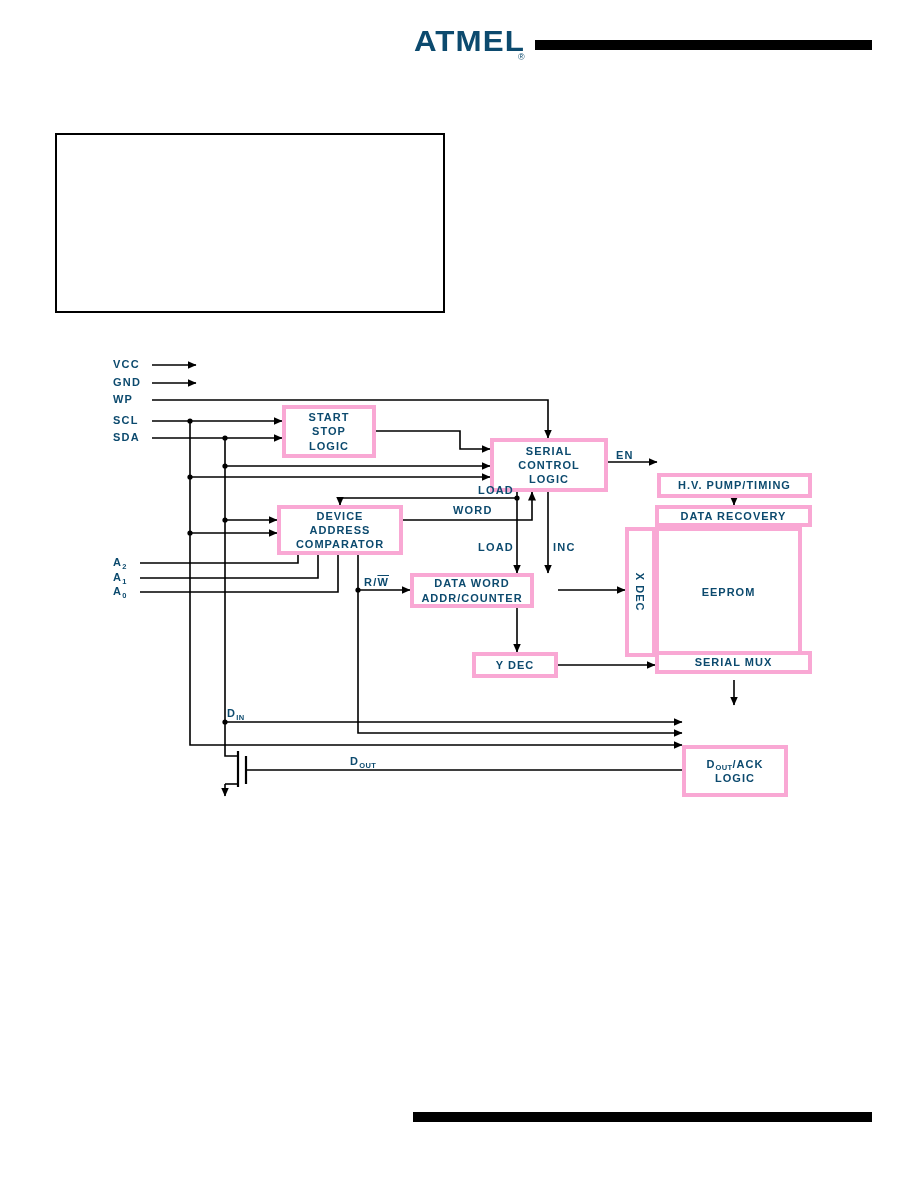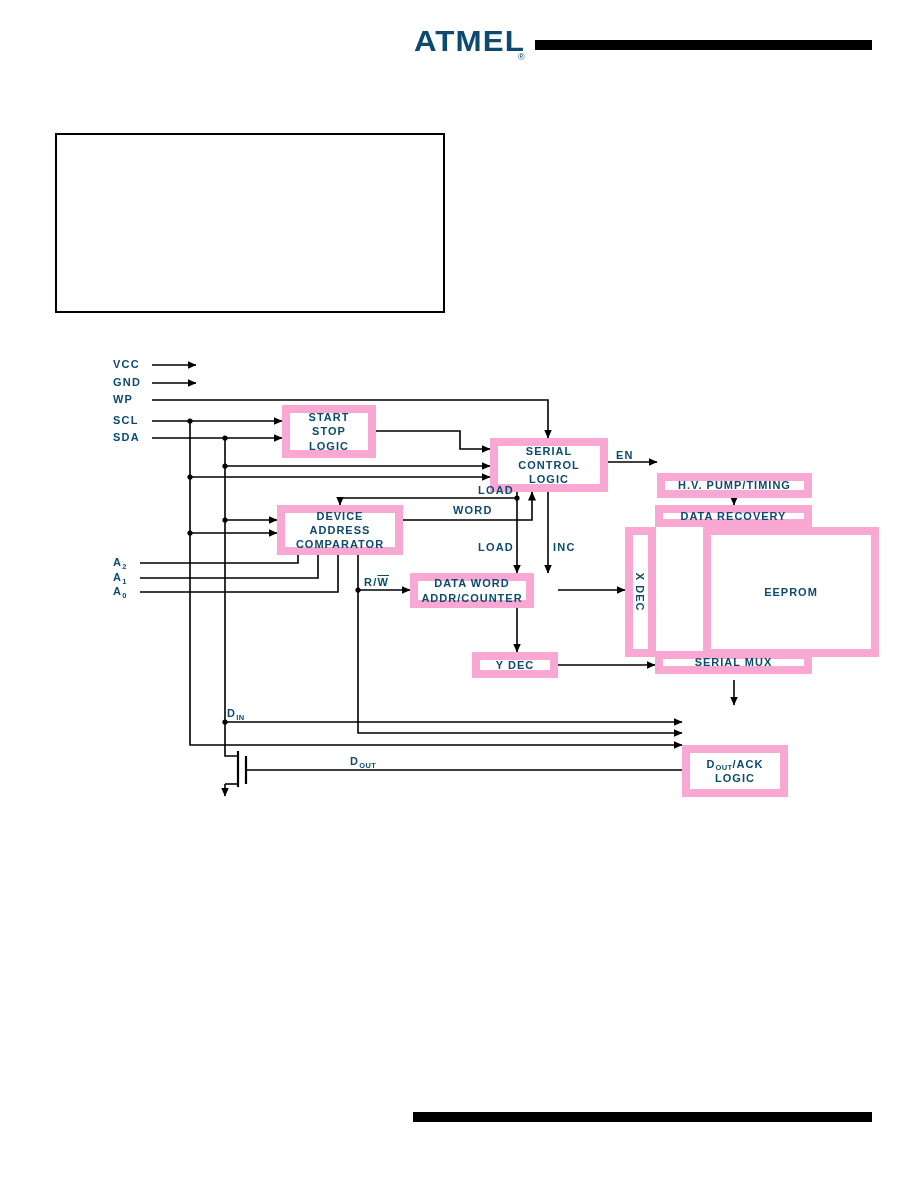--- a/index.html
+++ b/index.html
@@ -1,19 +1,19 @@
 <!DOCTYPE html>
 <html><head>
 <meta charset="utf-8">
 <style>
   html,body{margin:0;padding:0;background:#fff;}
   #page{position:relative;width:918px;height:1188px;background:#fff;overflow:hidden;
         font-family:"Liberation Sans",sans-serif;color:#0c4a6e;}
   .bar{position:absolute;background:#000;}
-  .box{position:absolute;border:8px solid #f9a8d4;background:#fff;box-sizing:border-box;
+  .box{position:absolute;border:4px solid #f9a8d4;background:#fff;box-sizing:border-box;
        display:flex;align-items:center;justify-content:center;text-align:center;
        font:bold 11px/1.3 "Liberation Sans",sans-serif;letter-spacing:1px;}
   .pre{white-space:pre-line;}
   .lbl{position:absolute;font:bold 11px/13px "Liberation Sans",sans-serif;
        letter-spacing:1.2px;white-space:nowrap;}
   .sb{font-size:7.5px;position:relative;top:2.5px;letter-spacing:.4px;}
   .ov{text-decoration:overline;}
   .right{text-align:right;}
   #logo{position:absolute;left:414px;top:24px;width:106px;height:34px;
         font:bold 29px/34px "Liberation Sans",sans-serif;letter-spacing:1px;
@@ -93,21 +93,21 @@
 STOP
 LOGIC</div>
   <div class="box pre" style="left:490px;top:438px;width:118px;height:54px;">SERIAL
 CONTROL
 LOGIC</div>
   <div class="box" style="left:657px;top:452px;width:155px;height:25px;margin-top:21px;">H.V. PUMP/TIMING</div>
   <div class="box" style="left:655px;top:505px;width:157px;height:22px;">DATA RECOVERY</div>
   <div class="box" style="left:625px;top:527px;width:31px;height:130px;">
     <span class="vrot">X DEC</span>
   </div>
-  <div class="box" style="left:655px;top:527px;width:176px;height:130px;margin-left:48px;">EEPROM</div>
+  <div class="box" style="left:655px;top:527px;width:147px;height:130px;">EEPROM</div>
   <div class="box" style="left:655px;top:651px;width:157px;height:23px;">SERIAL MUX</div>
   <div class="box pre" style="left:277px;top:505px;width:126px;height:50px;">DEVICE
 ADDRESS
 COMPARATOR</div>
   <div class="box pre" style="left:410px;top:573px;width:124px;height:35px;">DATA WORD
 ADDR/COUNTER</div>
   <div class="box" style="left:472px;top:652px;width:86px;height:26px;">Y DEC</div>
   <div class="box" style="left:682px;top:705px;width:106px;height:52px;margin-top:40px;">
     <div>
       <span>D</span><span class="sb">OUT</span><span>/ACK</span><br>

